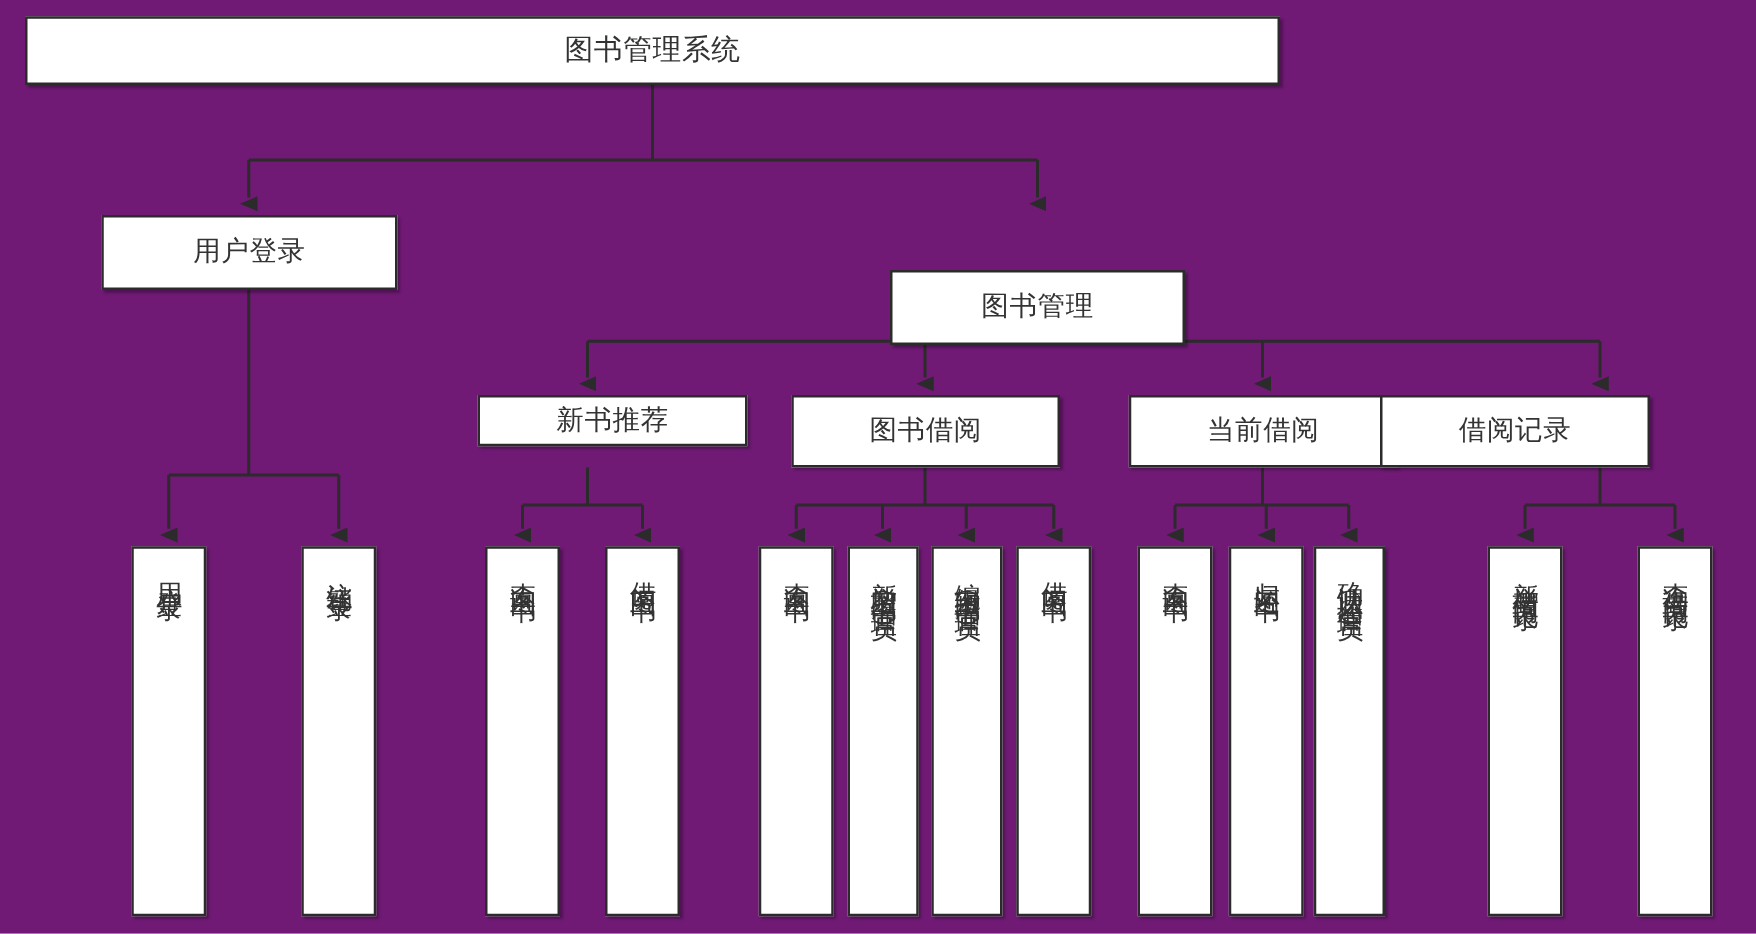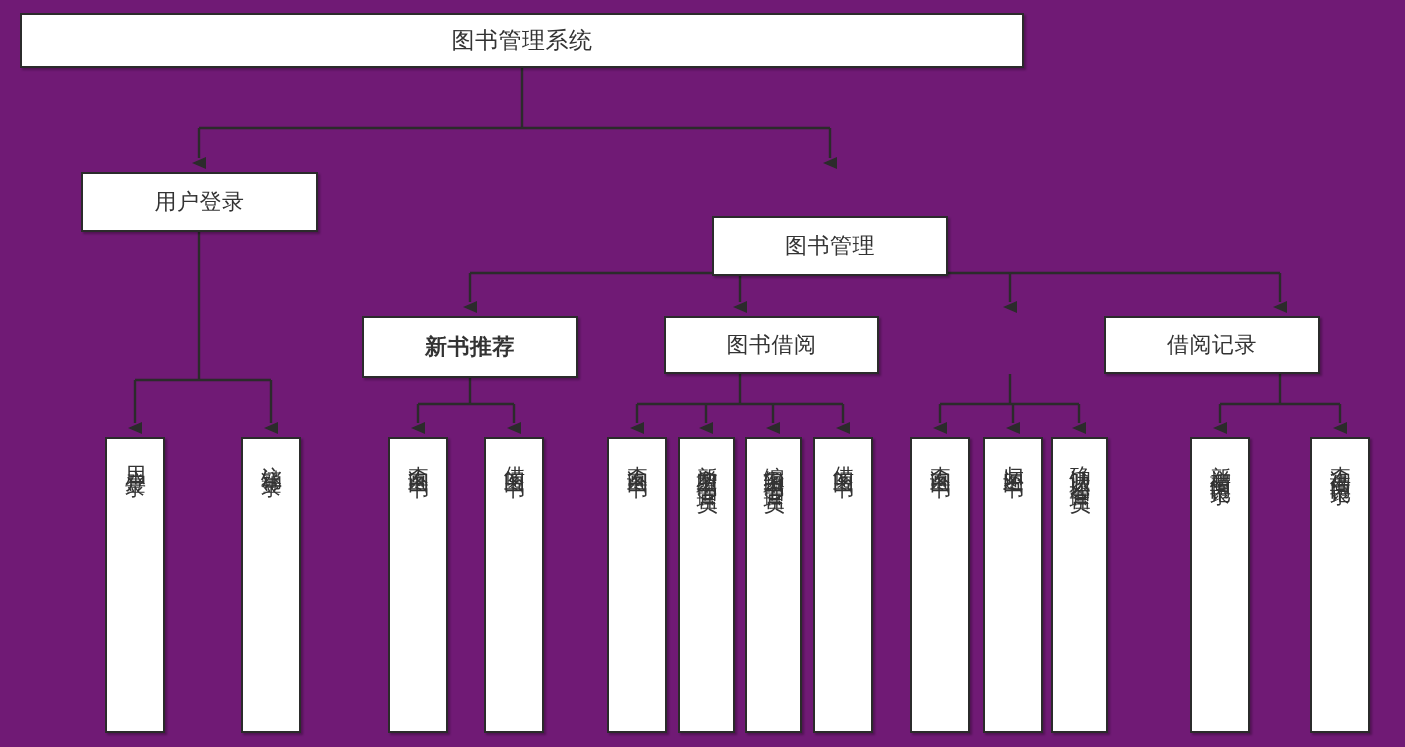--- a/index.html
+++ b/index.html
@@ -154,28 +154,31 @@
   </div>
 
   <div class="node horiz" style="left:81px; top:172px; width:237px; height:60px;">
     <span class="label">用户登录</span>
   </div>
 
   <div class="node horiz" style="left:712px; top:172px; width:236px; height:60px;margin-top:44px;">
     <span class="label">图书管理</span>
   </div>
 
-  <div class="node horiz" style="left:362px; top:316px; width:216px; height:62px;font-weight:bold;">
+  <div class="node horiz" style="left:382px; top:316px; width:216px; height:41px;">
     <span class="label">新书推荐</span>
   </div>
 
-  <div class="node horiz" style="left:664px; top:316px; width:215px; height:58px;">
+  <div class="node horiz" style="left:633px; top:316px; width:215px; height:58px;">
     <span class="label">图书借阅</span>
   </div>
 
+  <div class="node horiz" style="left:903px; top:316px; width:215px; height:58px;">
+    <span class="label">当前借阅</span>
+  </div>
 
   <div class="node horiz" style="left:1104px; top:316px; width:216px; height:58px;">
     <span class="label">借阅记录</span>
   </div>
 
   <div id="leaf-layer">
       <div class="node leaf" style="left: 105px; top: 437px; width: 60px; height: 296px;">
         <span class="label">用户登录</span>
       </div>
       <div class="node leaf" style="left: 241px; top: 437px; width: 60px; height: 296px;">

